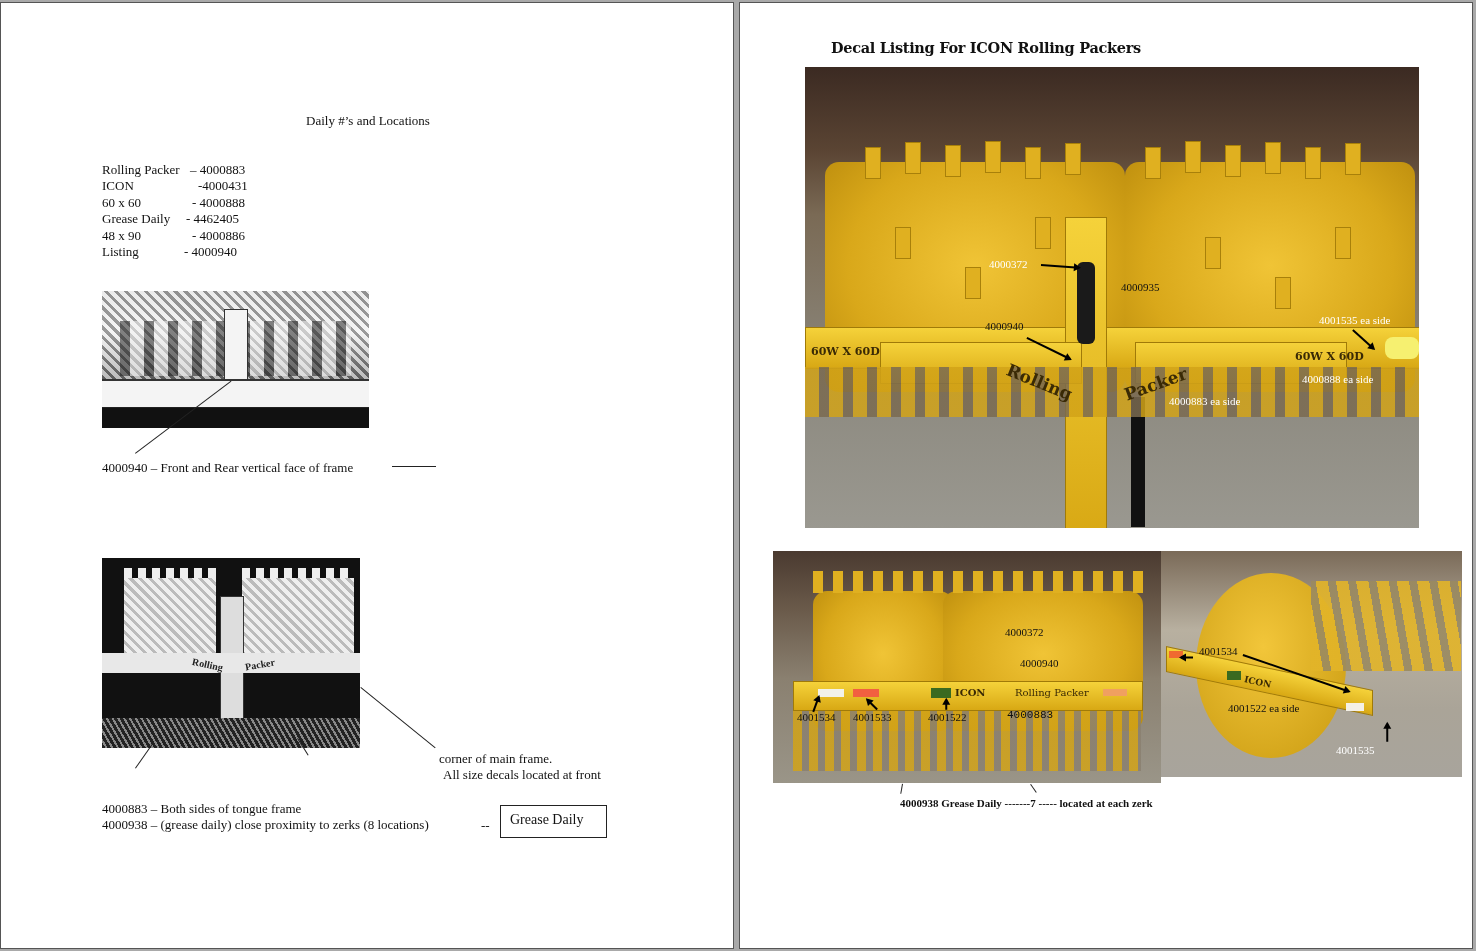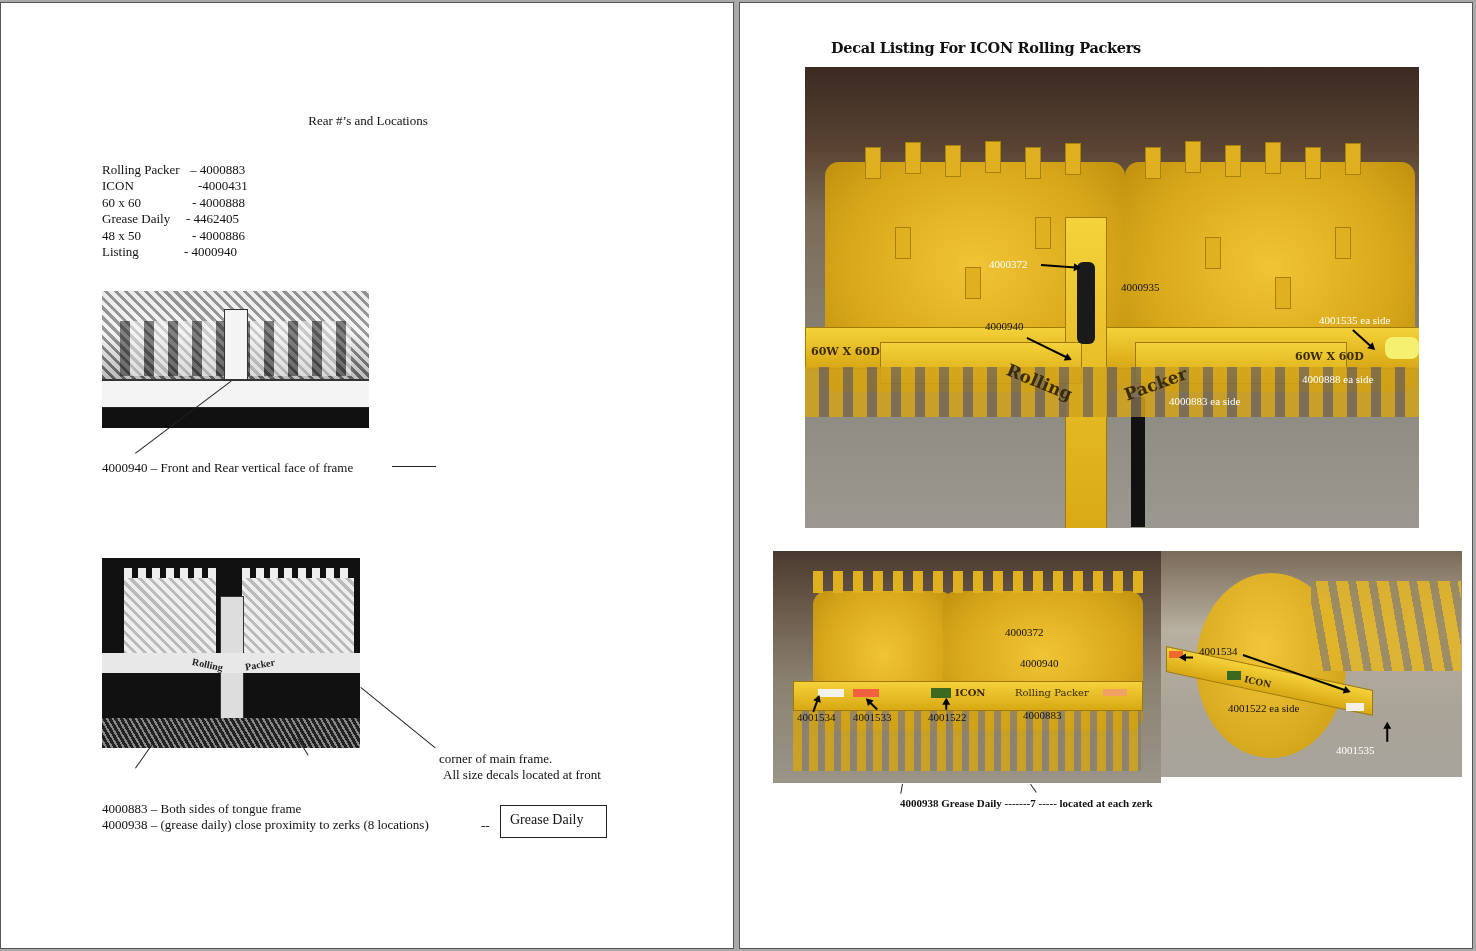--- a/index.html
+++ b/index.html
@@ -80,41 +80,41 @@
   .photo-br {
     left:1161px; top:551px; width:301px; height:226px;
     background:linear-gradient(180deg,#7a6a58 0%, #b8b0a0 35%, #aaa498 70%, #a8a49c 100%);
   }
   .bottom-caption { left:900px; top:797px; font-size:11px; white-space:nowrap;font-weight:bold; }
 </style>
 </head>
 <body>
 
 <div id="page-left" class="page">
-  <div class="abs subtitle">Rear #’s and Locations</div>
+  <div class="abs subtitle">Daily #’s and Locations</div>
 
   <div class="abs parts-list">
     <div class="row">
         <span class="name">Rolling Packer</span>
         <span class="num">– 4000883</span>
       </div>
     <div class="row">
         <span class="name">ICON</span>
         <span class="num" style="padding-left:8px">    -4000431</span>
       </div>
     <div class="row">
         <span class="name">60 x 60</span>
         <span class="num" style="padding-left:2px">    - 4000888</span>
       </div>
     <div class="row">
         <span class="name">Grease Daily</span>
         <span class="num" style="margin-left:-4px"> - 4462405</span>
       </div>
     <div class="row">
-        <span class="name">48 x 50</span>
+        <span class="name">48 x 90</span>
         <span class="num" style="padding-left:2px">    - 4000886</span>
       </div>
     <div class="row">
         <span class="name">Listing</span>
         <span class="num" style="margin-left:-6px">   - 4000940</span>
       </div>
   </div>
 
   <div class="bw-photo" style="left:101px; top:288px; width:267px; height:137px;">
     <div class="spikes" style="top:30px; height:55px;"></div>
@@ -210,21 +210,21 @@
   <div class="abs" style="left:158px; top:137px; width:20px; height:10px; background:#3a6a20;"></div>
   <span class="yellow-text" style="left:182px; top:136px; font-size:10px;">ICON</span>
   <span class="yellow-text" style="left:242px; top:136px; font-size:10px; font-weight:normal;">Rolling Packer</span>
   <div class="abs" style="left:20px; top:160px; width:348px; height:60px; background:repeating-linear-gradient(90deg,#d2a318 0 9px,#8a8070 9px 16px); opacity:0.85;"></div>
 
   <span class="lbl-b" style="left:232px; top:75px;">4000372</span>
   <span class="lbl-b" style="left:247px; top:106px;">4000940</span>
   <span class="lbl-b" style="left:24px; top:160px;">4001534</span>
   <span class="lbl-b" style="left:80px; top:160px;">4001533</span>
   <span class="lbl-b" style="left:155px; top:160px;">4001522</span>
-  <span class="lbl-b" style="left:250px; top:158px;">4000883</span>
+  <span class="lbl-b" style="left:234px; top:158px;font-family:Liberation Mono, monospace;">4000883</span>
   <div class="arrow" style="left:40px; top:160px; width:16px; transform:rotate(-70deg);"></div>
   <div class="arrow" style="left:104px; top:158px; width:14px; transform:rotate(-135deg);"></div>
   <div class="arrow" style="left:173px; top:158px; width:10px; transform:rotate(-90deg);"></div>
 </div>
 
 <div class="photo photo-br">
   <div class="abs" style="left:35px; top:22px; width:150px; height:185px; border-radius:50%; background:radial-gradient(ellipse at 45% 40%, #f2c63a, #c99a10);"></div>
   <div class="abs" style="left:150px; top:30px; width:150px; height:90px; background:repeating-linear-gradient(80deg,#e2b428 0 12px,#9a8a60 12px 20px); opacity:0.9;"></div>
   <div class="beam" style="left:5px; top:95px; width:205px; height:24px; transform:skewY(12deg); transform-origin:0 0;"></div>
   <div class="abs" style="left:185px; top:152px; width:18px; height:8px; background:#f4f0e6;"></div>

